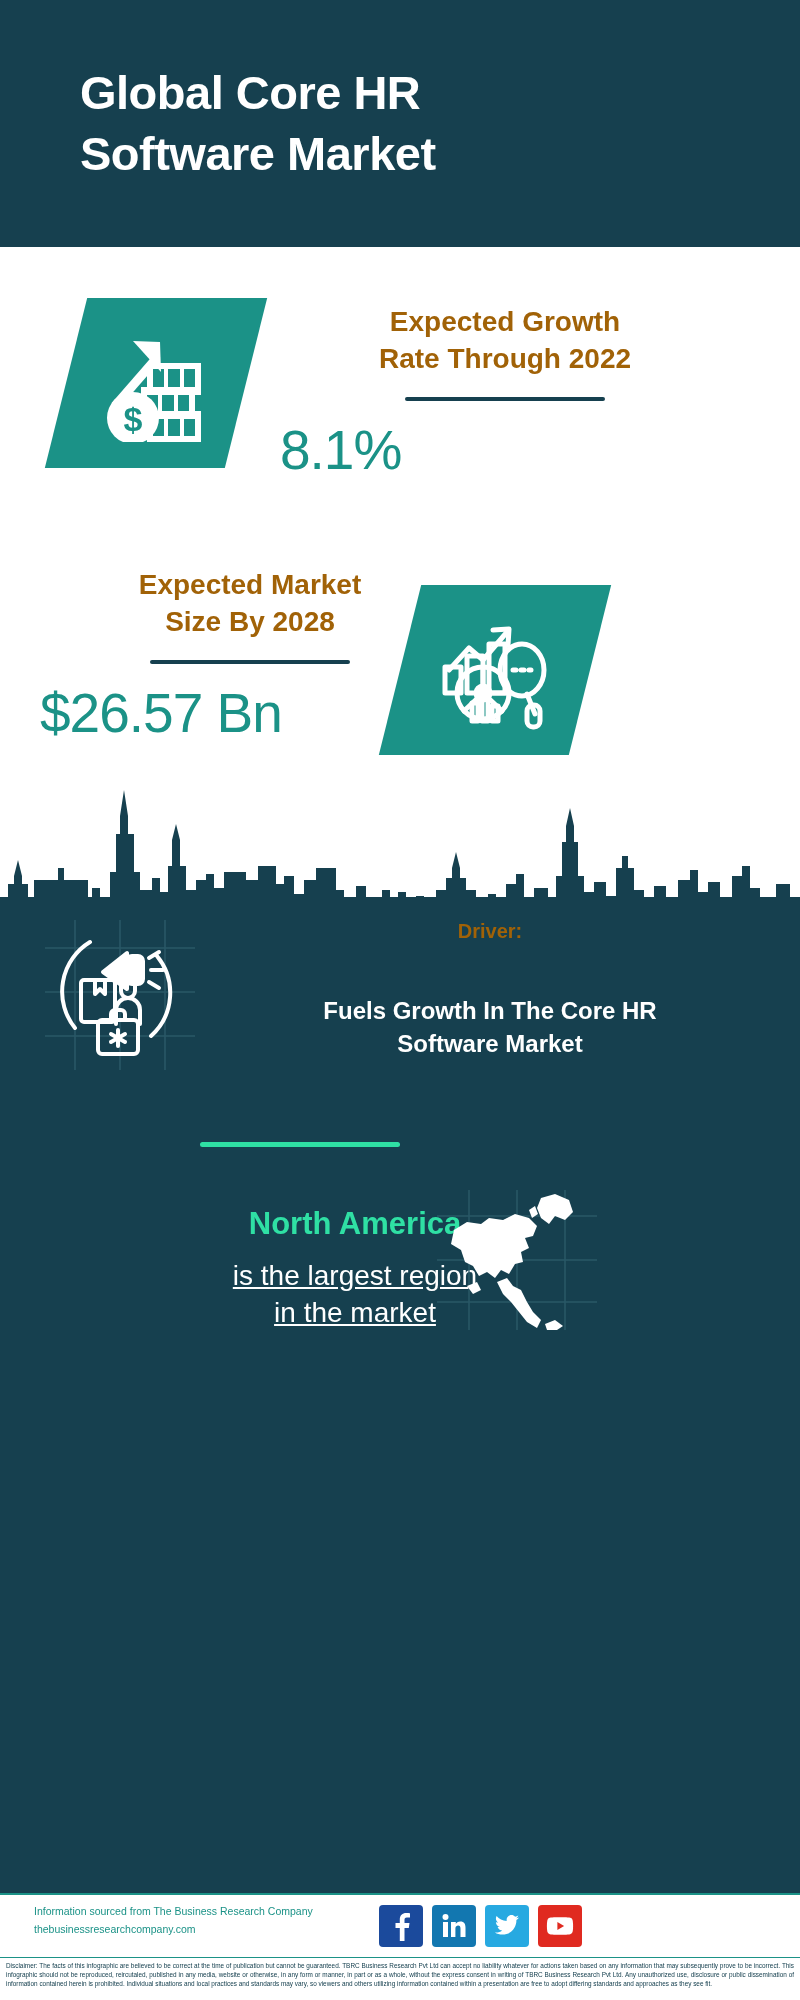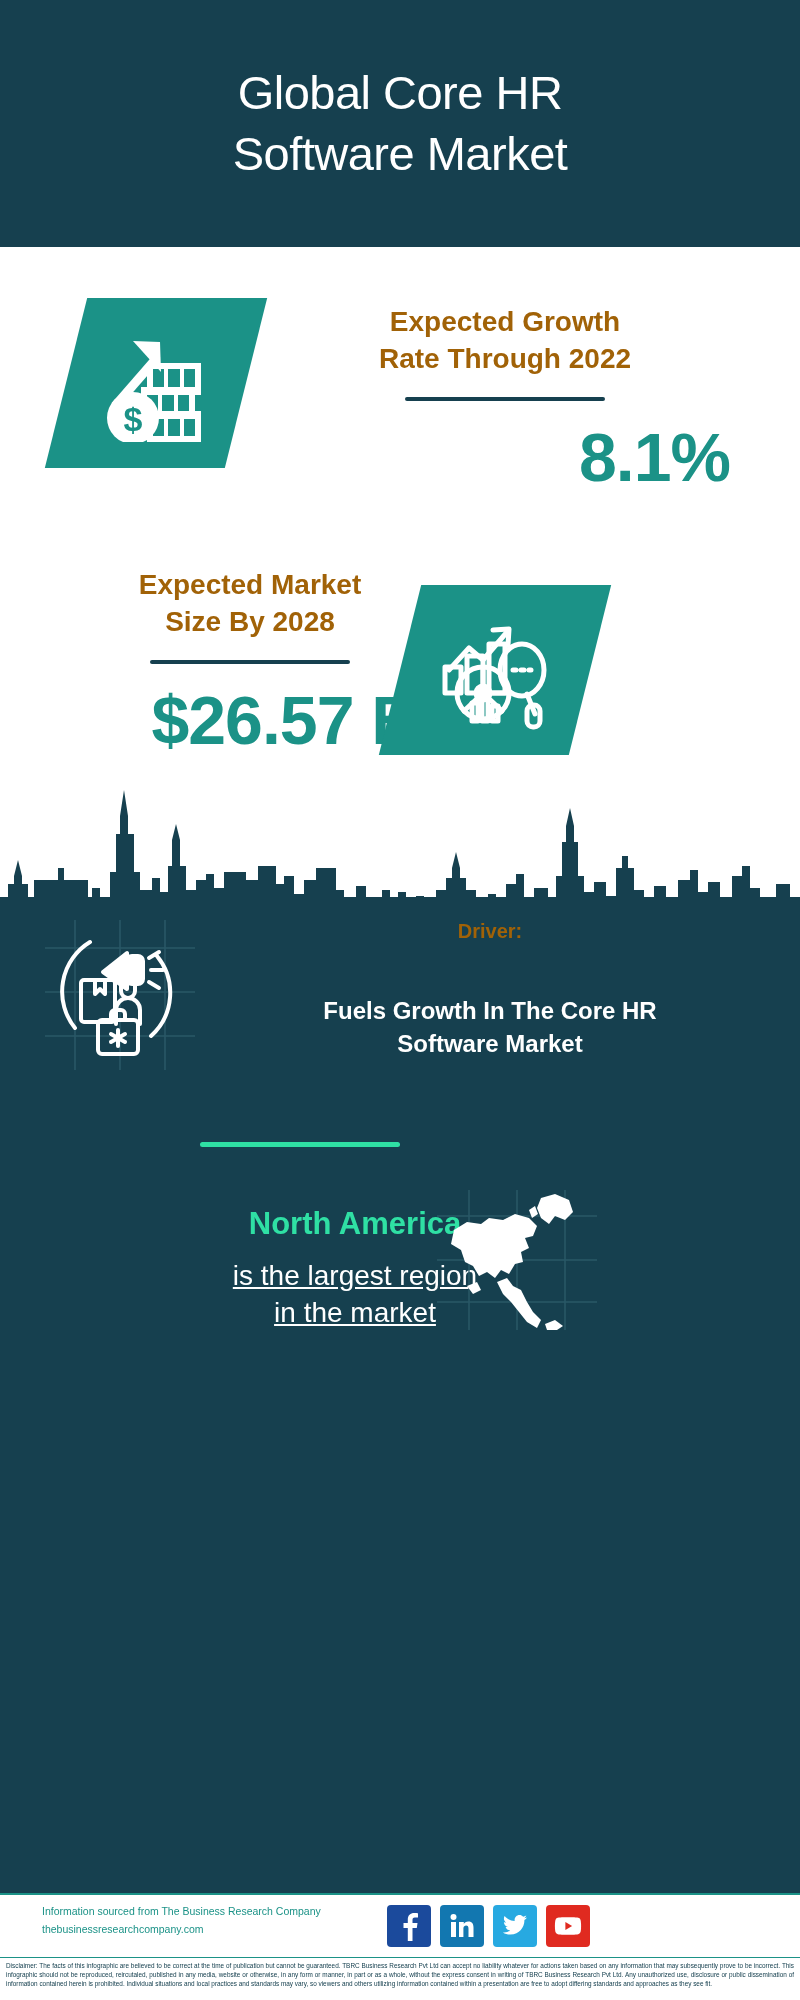--- a/index.html
+++ b/index.html
@@ -11,43 +11,43 @@
   }
   .page{position:relative;width:800px;height:2000px;background:#fff;}
 
   
   .header{
     position:absolute;left:0;top:0;width:800px;height:247px;
     background:#16404f;
     display:flex;align-items:center;justify-content:center;
   }
   .header-title{
-    color:#ffffff;font-weight:normal;font-size:47px;line-height:1.28;
-    text-align:center;letter-spacing:-0.5px;width:640px;
+    color:#ffffff;font-weight:bold;font-size:47px;line-height:1.28;
+    text-align:left;letter-spacing:-0.5px;width:640px;
   }
 
   
   .white-zone{position:absolute;left:0;top:247px;width:800px;height:650px;background:#fff;}
 
   
   .para{
     position:absolute;
     background:#1b9287;
     transform:skewX(-14deg);
     display:flex;align-items:center;justify-content:center;
   }
   .para > svg{transform:skewX(14deg);}
 
   
   .stat-label{
     color:#a16207;font-weight:bold;font-size:28px;line-height:1.32;text-align:center;
   }
   .rule-dark{height:4px;background:#16404f;border-radius:2px;}
   .stat-value{
-    color:#1b9287;font-weight:bold;font-size:68px;line-height:1;text-align:right;
+    color:#1b9287;font-weight:normal;font-size:55px;line-height:1;text-align:left;
     letter-spacing:-1px;
   }
 
   
   .dark-zone{
     position:absolute;left:0;top:780px;width:800px;height:620px;
   }
   .skyline{position:absolute;left:0;top:0;width:800px;height:135px;display:block;}
   .dark-body{
     position:absolute;left:0;top:117px;width:800px;height:1290px;background:#16404f;
@@ -63,21 +63,21 @@
 
   .region-name{color:#2fe0a4;font-weight:bold;font-size:31px;text-align:center;line-height:1.2;}
   .region-sub{color:#ffffff;font-weight:normal;font-size:28px;line-height:1.3;text-align:center;}
 
   
   .footer{
     position:absolute;left:0;top:1893px;width:800px;height:107px;background:#ffffff;
     border-top:2px solid #1b9287;
   }
   .footer-top{
-    position:absolute;left:12px;top:0;width:768px;height:62px;
+    position:absolute;left:4px;top:0;width:768px;height:62px;
     display:flex;align-items:center;text-decoration:underline;
   }
   .footer-src{
     position:absolute;left:30px;top:8px;width:350px;
     color:#1b9287;font-size:10.5px;line-height:1.7;
   }
   .socials{position:absolute;left:375px;top:10px;display:flex;gap:9px;}
   .soc{width:44px;height:42px;border-radius:4px;display:flex;align-items:center;justify-content:center;}
   .soc svg{display:block;}
   .disclaimer{

